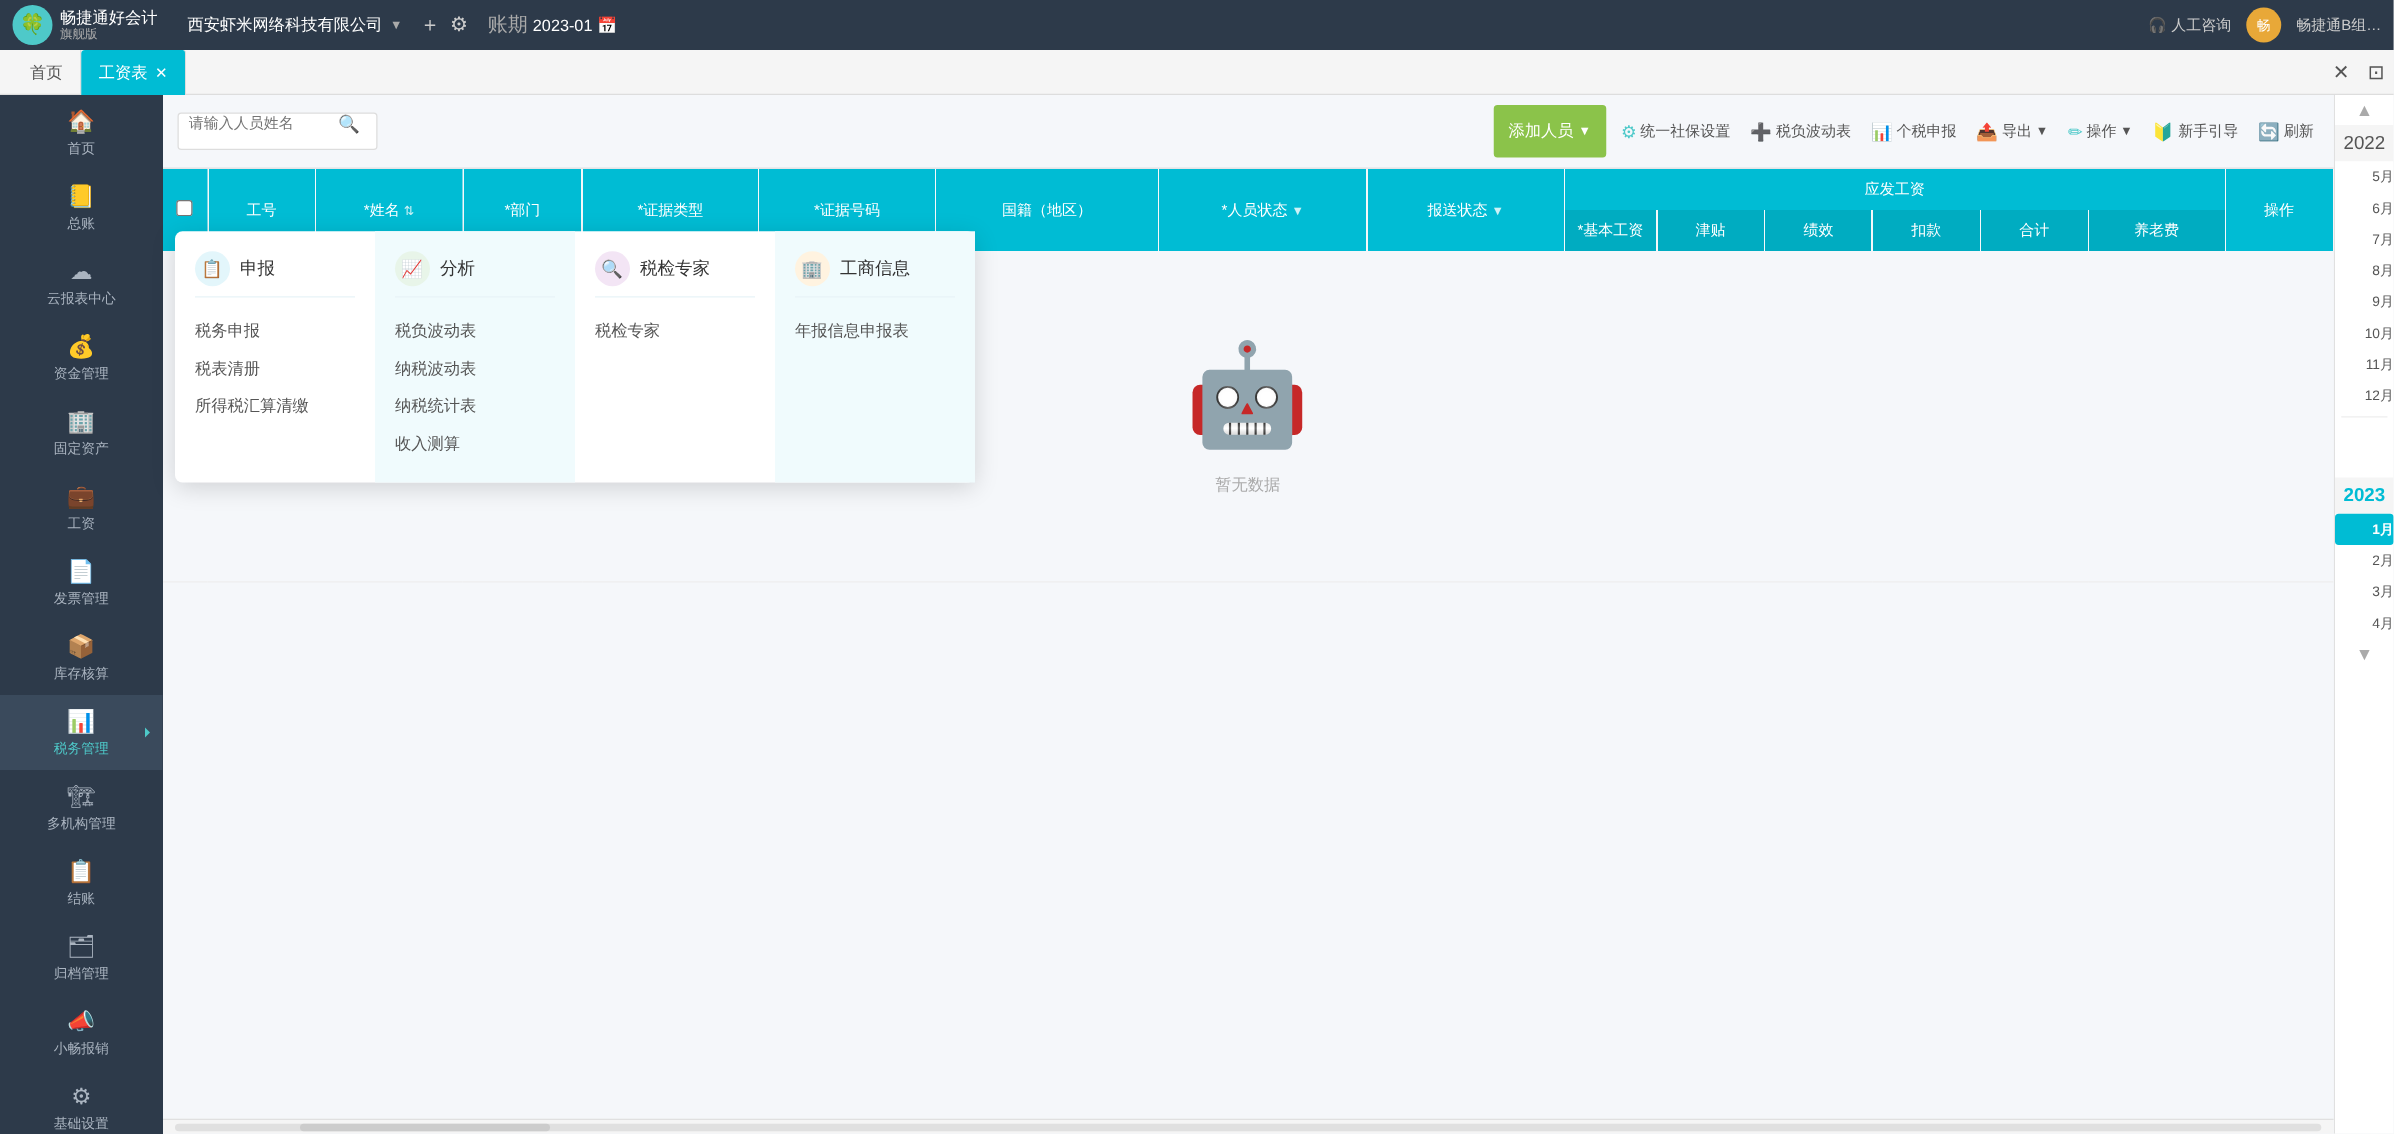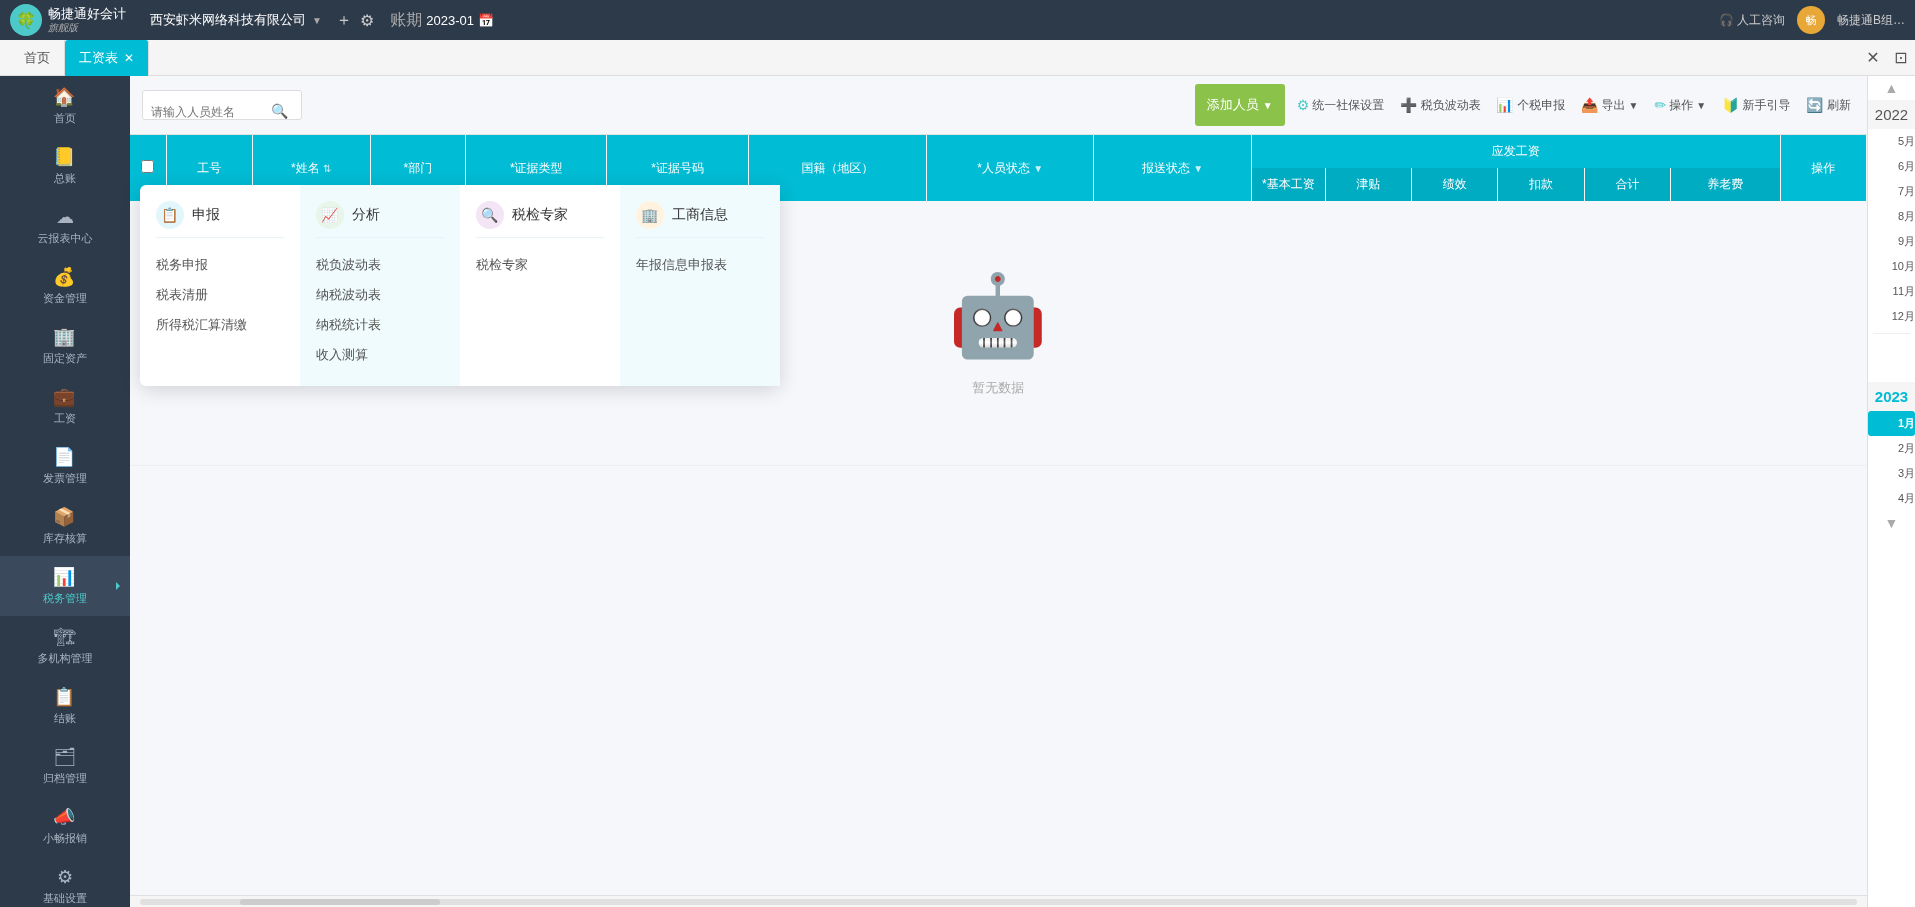--- a/index.html
+++ b/index.html
@@ -13,21 +13,21 @@
     }
     .logo-area {
       display: flex; align-items: center; width: 130px; flex-shrink: 0;
     }
     .logo-icon {
       width: 32px; height: 32px; background: #4ec9c9; border-radius: 50%;
       display: flex; align-items: center; justify-content: center;
       color: white; font-size: 16px; margin-right: 6px; flex-shrink: 0;
     }
     .logo-text { color: white; font-size: 13px; line-height: 1.2; }
-    .logo-text .sub { color: #aaa; font-size: 10px; font-style: italic; }
+    .logo-text .sub { color: #aaa; font-size: 10px; }
     .company-selector {
       display: flex; align-items: center; margin-left: 10px;
       color: white; cursor: pointer; font-size: 13px;
     }
     .company-selector .chevron { margin-left: 6px; color: #aaa; font-size: 10px; }
     .header-actions {
       display: flex; align-items: center; margin-left: 14px; gap: 8px;
     }
     .header-action-btn {
       color: #ccc; cursor: pointer; font-size: 16px; background: none; border: none;
@@ -87,21 +87,21 @@
 
     
     .content { flex: 1; display: flex; flex-direction: column; overflow: hidden; background: #f5f7fa; position: relative; }
 
     
     .toolbar {
       display: flex; align-items: center; padding: 8px 12px; background: #f5f7fa;
       border-bottom: 1px solid #e0e0e0; gap: 8px;
     }
     .search-input-wrap {
-      display: flex; align-items: flex-end; border: 1px solid #ddd; border-radius: 3px;
+      display: flex; align-items: flex-start; border: 1px solid #ddd; border-radius: 3px;
       background: white; padding: 0 8px; height: 30px; width: 160px;
     }
     .search-input-wrap input {
       border: none; outline: none; font-size: 12px; color: #333; width: 120px; background: transparent;
     }
     .search-icon { color: #aaa; font-size: 14px; }
     .add-btn {
       display: flex; align-items: center; background: #8bc34a; color: white;
       border: none; border-radius: 3px; padding: 0 12px; height: 42px; cursor: pointer;
       font-size: 13px; gap: 4px; font-family: inherit;

